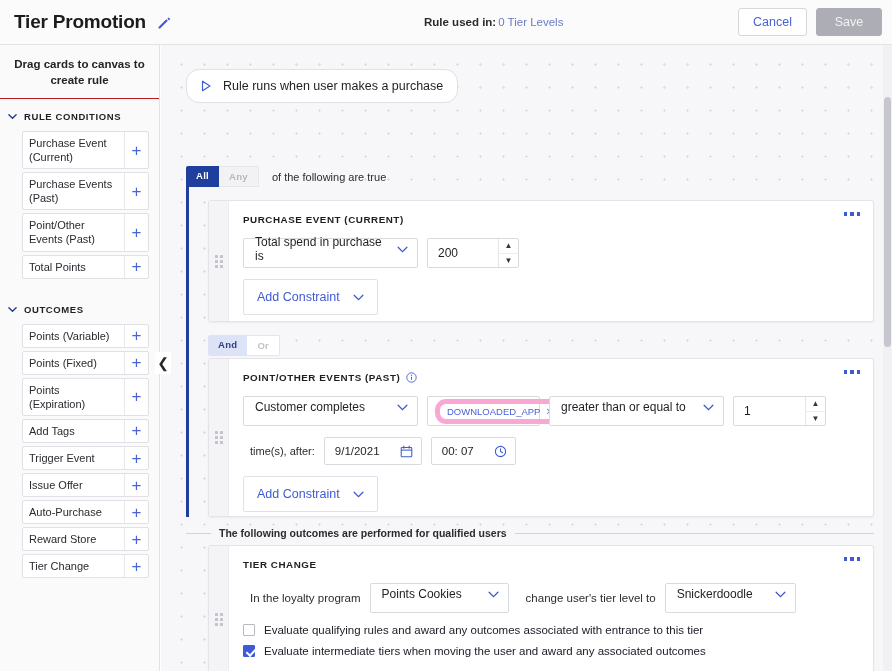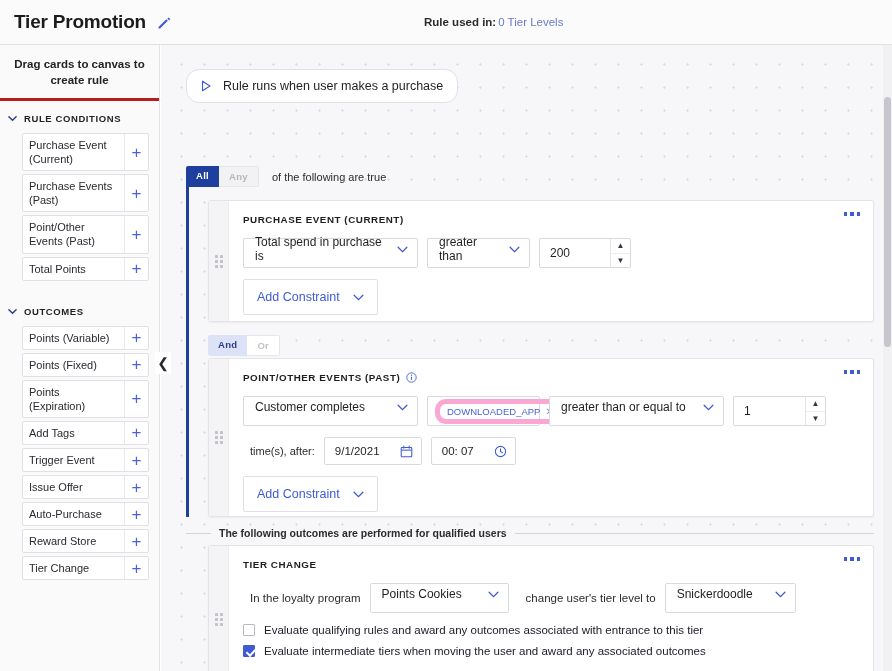--- a/index.html
+++ b/index.html
@@ -37,21 +37,21 @@
 
   
   .sidebar {
     position:absolute; top:45px; left:0; width:160px; height:626px;
     background:#fafafb; border-right:1px solid #e2e2e6;
     overflow:hidden;
   }
   .sb-hint {
     padding:12px 14px 10px; text-align:center;
     font-size:11.5px; font-weight:bold; color:#242428; line-height:1.35;
-    border-bottom:3px solid #b91c1c;
+    border-bottom:1px solid #b91c1c;
   }
   .sb-section { margin-top:6px; }
   .sb-section-hdr {
     display:flex; align-items:center; gap:7px;
     padding:6px 10px 6px 8px; font-size:9.5px; font-weight:bold;
     letter-spacing:0.6px; color:#1f1f24; cursor:pointer;
   }
   .chev { width:9px; height:9px; flex:none; }
   .sb-card {
     margin:3px 10px 3px 22px; background:#fff;
@@ -219,20 +219,24 @@
         <svg class="edit-icon" viewBox="0 0 20 20" fill="none">
           <path d="M3 15.2V17h1.8l9.1-9.1-1.8-1.8L3 15.2zM16.6 6.5c.2-.2.2-.5 0-.7l-1.4-1.4a.5.5 0 0 0-.7 0l-1.1 1.1 1.8 1.8 1.4-.8z" fill="#3f5bd4"></path>
         </svg>
       </span>
     </div>
 
     <div class="rule-used">
       <span>Rule used in:</span><span class="cnt">0 Tier Levels</span>
     </div>
 
+    <div class="hdr-btns">
+      <div class="btn btn-cancel">Cancel</div>
+      <div class="btn btn-save">Save</div>
+    </div>
   </div>
 
   <div class="sidebar">
     <div class="sb-hint">Drag cards to canvas to create rule</div>
 
     <div class="sb-section">
       <div class="sb-section-hdr">
         <svg class="chev" viewBox="0 0 10 10">
             <path d="M1 3l4 4 4-4" stroke="#2a3e8c" stroke-width="1.6" fill="none" stroke-linecap="round"></path>
           </svg>
@@ -341,26 +345,20 @@
             <i></i>
             <i></i>
             <i></i>
           </div>
         <div class="card-title">
           <span>PURCHASE EVENT (CURRENT)</span>
         </div>
         <div class="row">
           <div class="sel" style="width:175px;">
             <span>Total spend in purchase is</span>
-            <svg class="cv" width="11" height="7" viewBox="0 0 12 8">
-                <path d="M1 1.5l5 5 5-5" stroke="#3f5bd4" stroke-width="1.5" fill="none" stroke-linecap="round"></path>
-              </svg>
-          </div>
-          <div class="sel" style="width:103px;">
-            <span>greater than</span>
             <svg class="cv" width="11" height="7" viewBox="0 0 12 8">
                 <path d="M1 1.5l5 5 5-5" stroke="#3f5bd4" stroke-width="1.5" fill="none" stroke-linecap="round"></path>
               </svg>
           </div>
           <div class="num" style="width:92px;">
             <div class="val">200</div>
             <div class="spin">
               <span>▲</span>
               <span>▼</span>
             </div>

